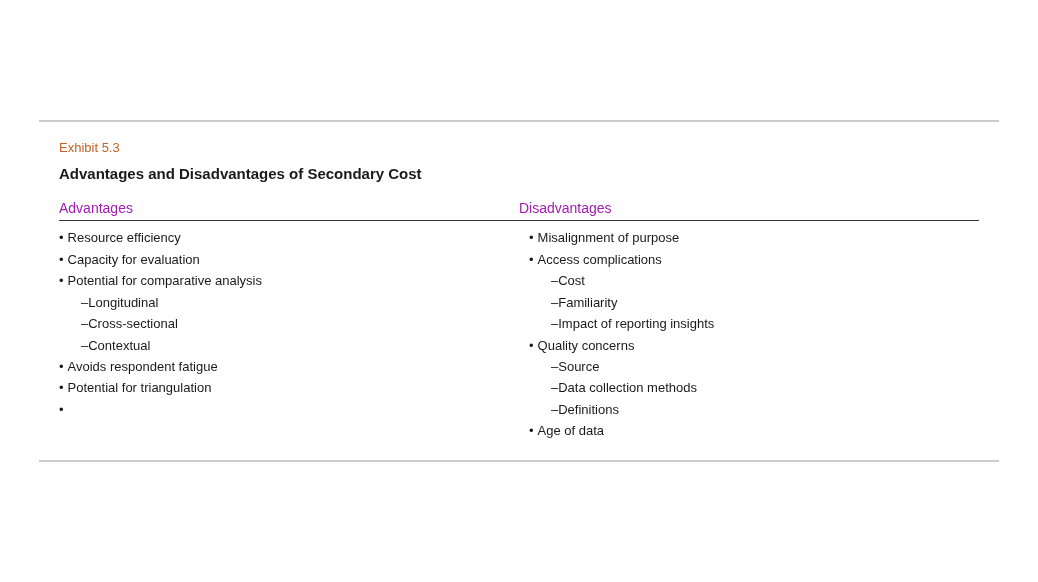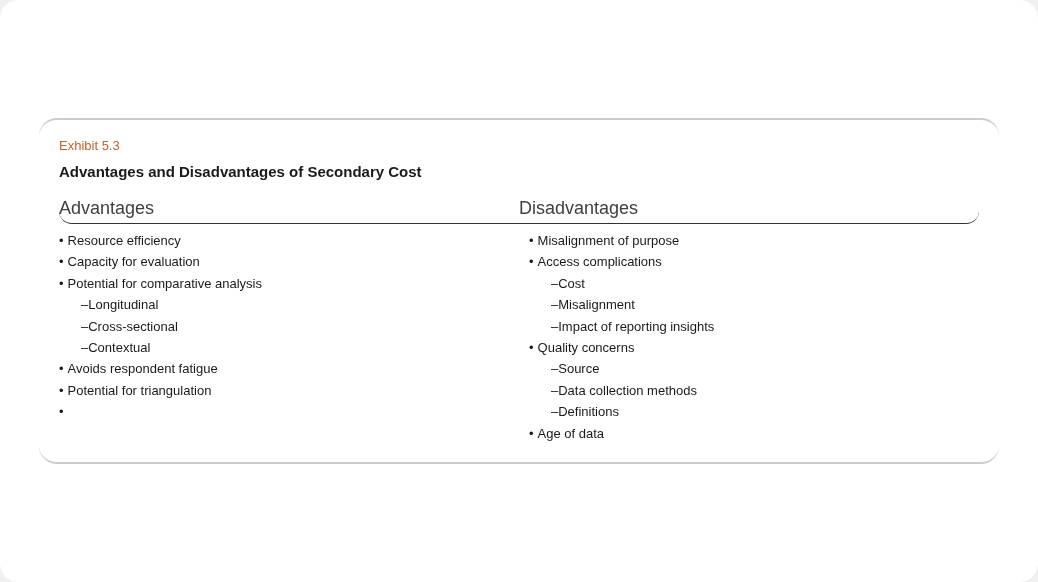--- a/index.html
+++ b/index.html
@@ -1,19 +1,18 @@
 <!DOCTYPE html>
 <html><head>
   <meta charset="utf-8">
   <style>
     * {
       margin: 0;
       padding: 0;
       box-sizing: border-box;
-      border-radius: 18px;
     }
 
     body {
       background: #f0f0f0;
       display: flex;
       justify-content: center;
       align-items: center;
       min-height: 100vh;
       font-family: Arial, sans-serif;
     }
@@ -53,22 +52,22 @@
     }
 
     .table-header {
       display: flex;
       border-bottom: 1.5px solid #333333;
       padding-bottom: 4px;
       margin-bottom: 6px;
     }
 
     .col-header {
-      font-size: 18px;
-      color: #404040;
+      font-size: 14px;
+      color: #a21caf;
       width: 50%;
     }
 
     .table-body {
       display: flex;
       align-items: flex-start;
     }
 
     .col-advantages {
       width: 50%;
@@ -155,21 +154,21 @@
               <span>Misalignment of purpose</span>
             </div>
             <div class="list-item">
               <span class="bullet">•</span>
               <span>Access complications</span>
             </div>
             <div class="sub-item">
               <span>–Cost</span>
             </div>
             <div class="sub-item">
-              <span>–Misalignment</span>
+              <span>–Familiarity</span>
             </div>
             <div class="sub-item">
               <span>–Impact of reporting insights</span>
             </div>
             <div class="list-item">
               <span class="bullet">•</span>
               <span>Quality concerns</span>
             </div>
             <div class="sub-item">
               <span>–Source</span>

